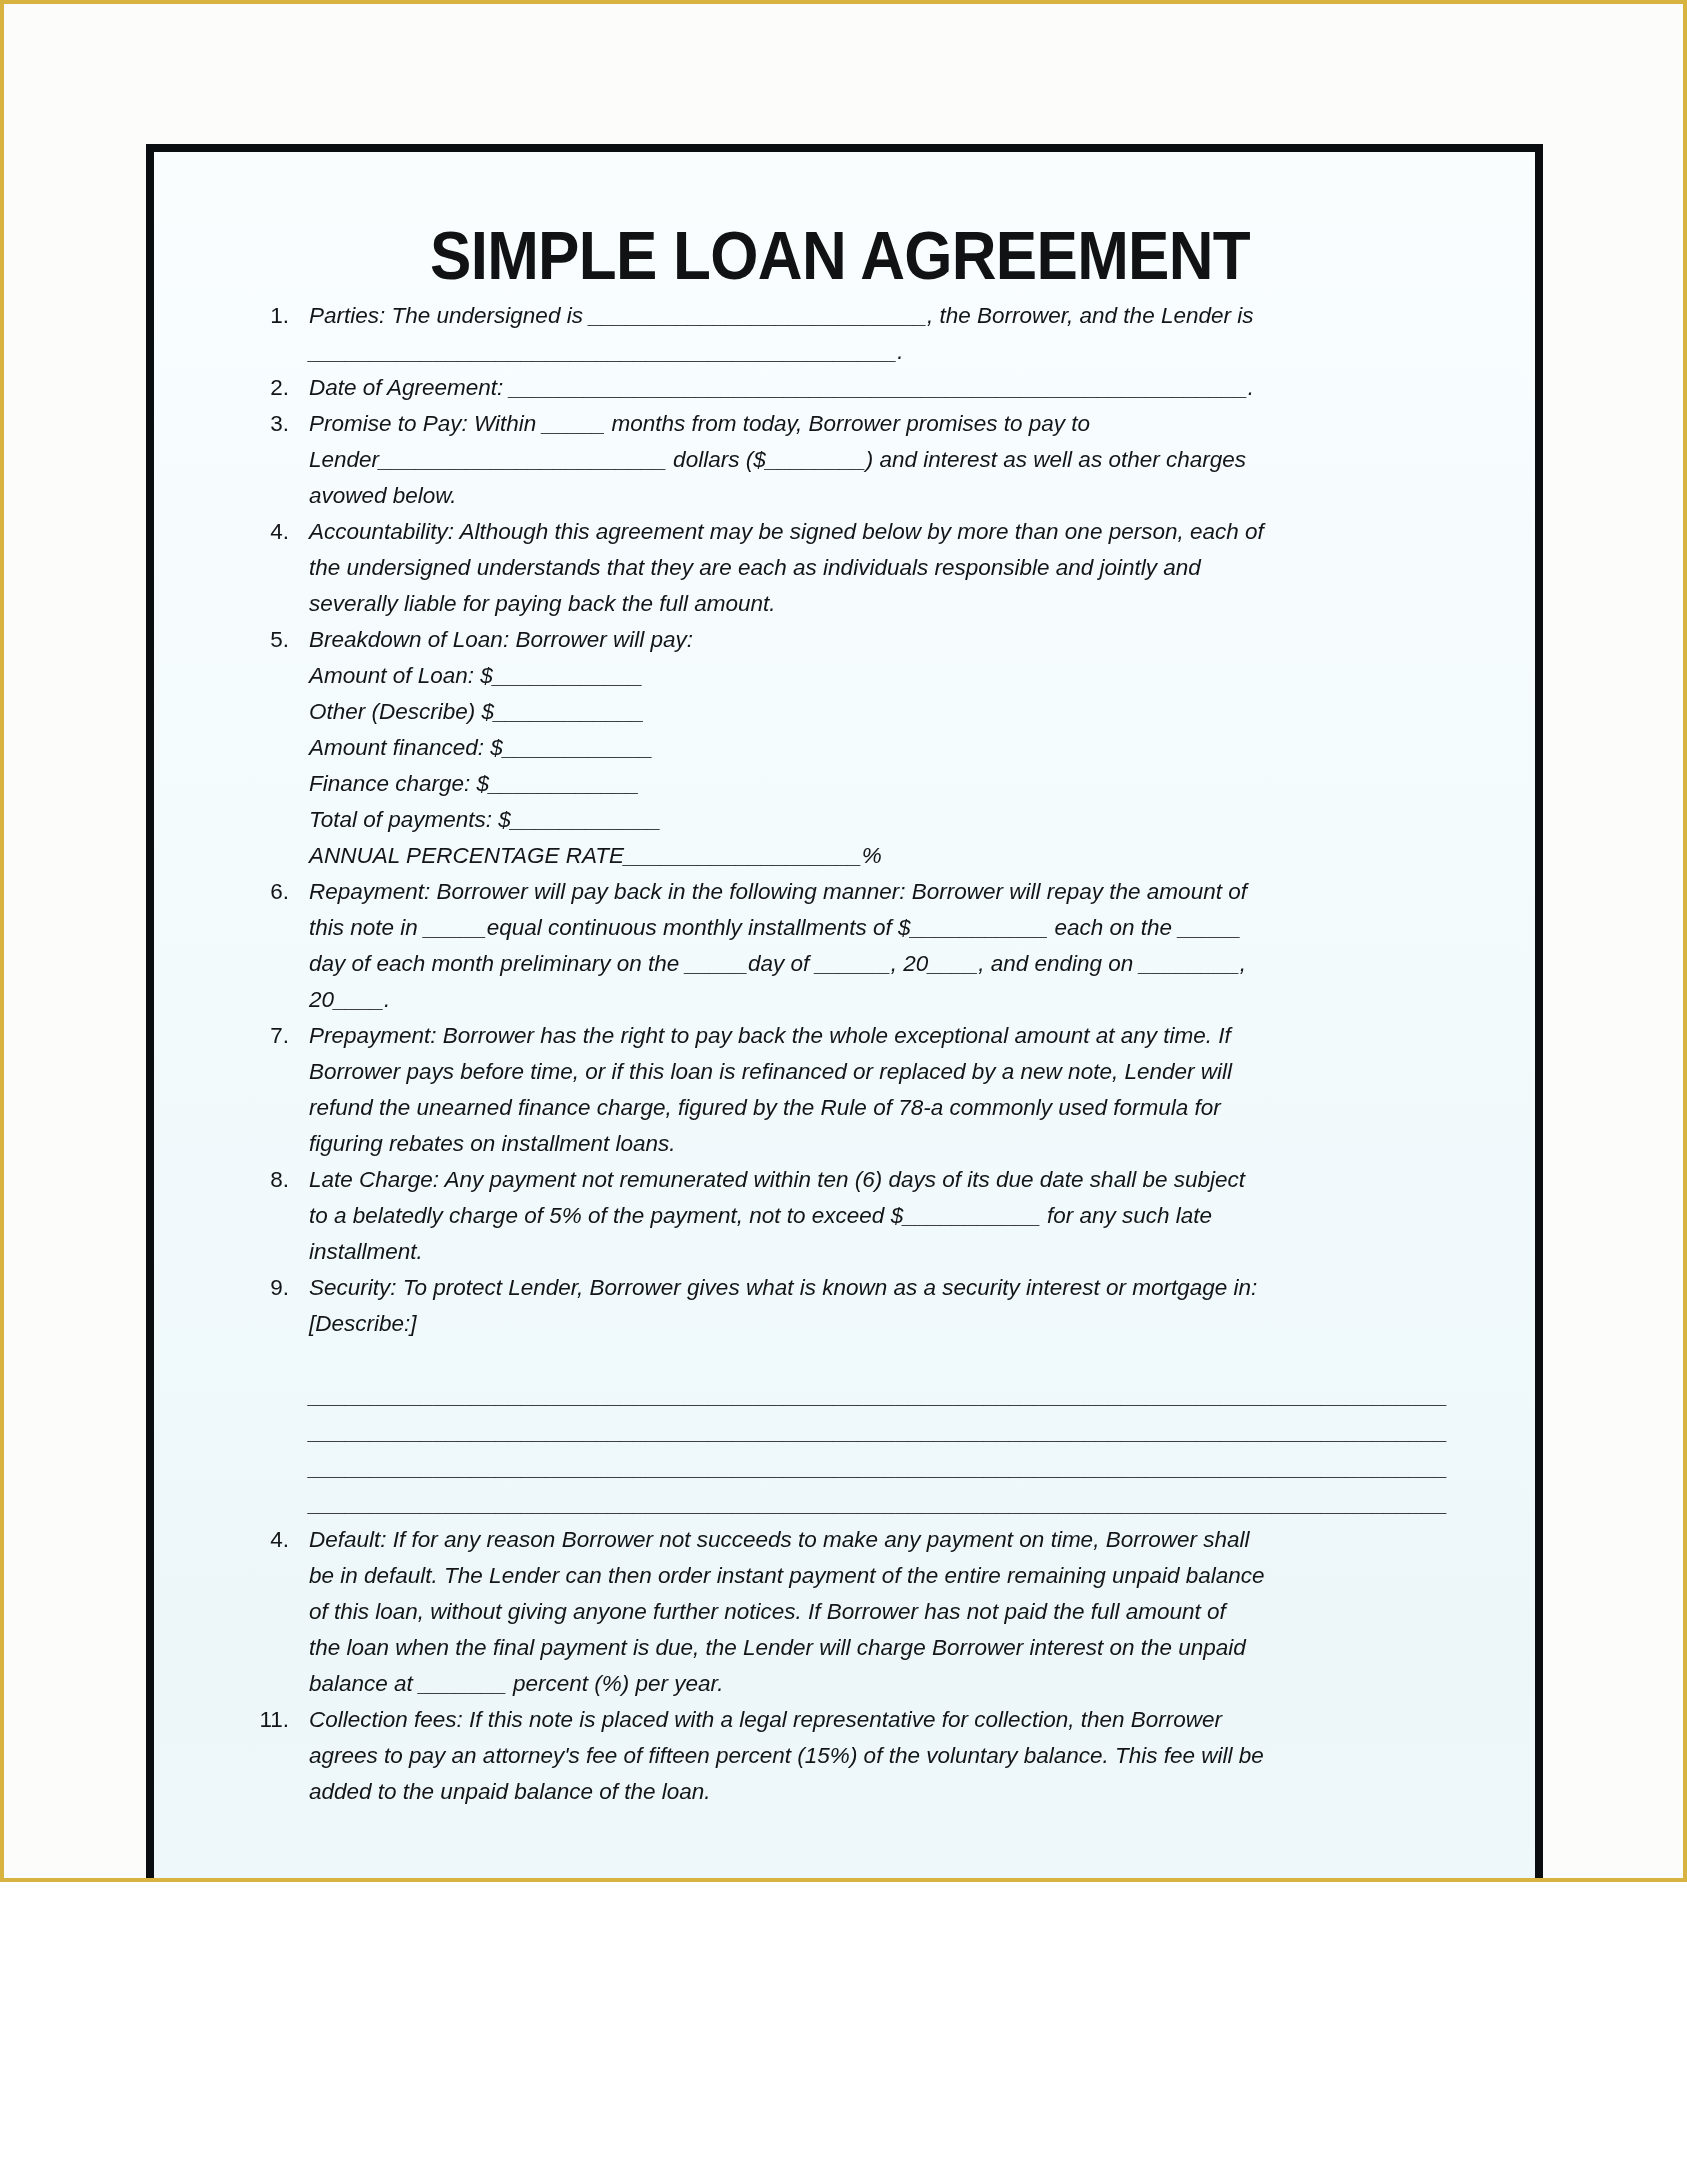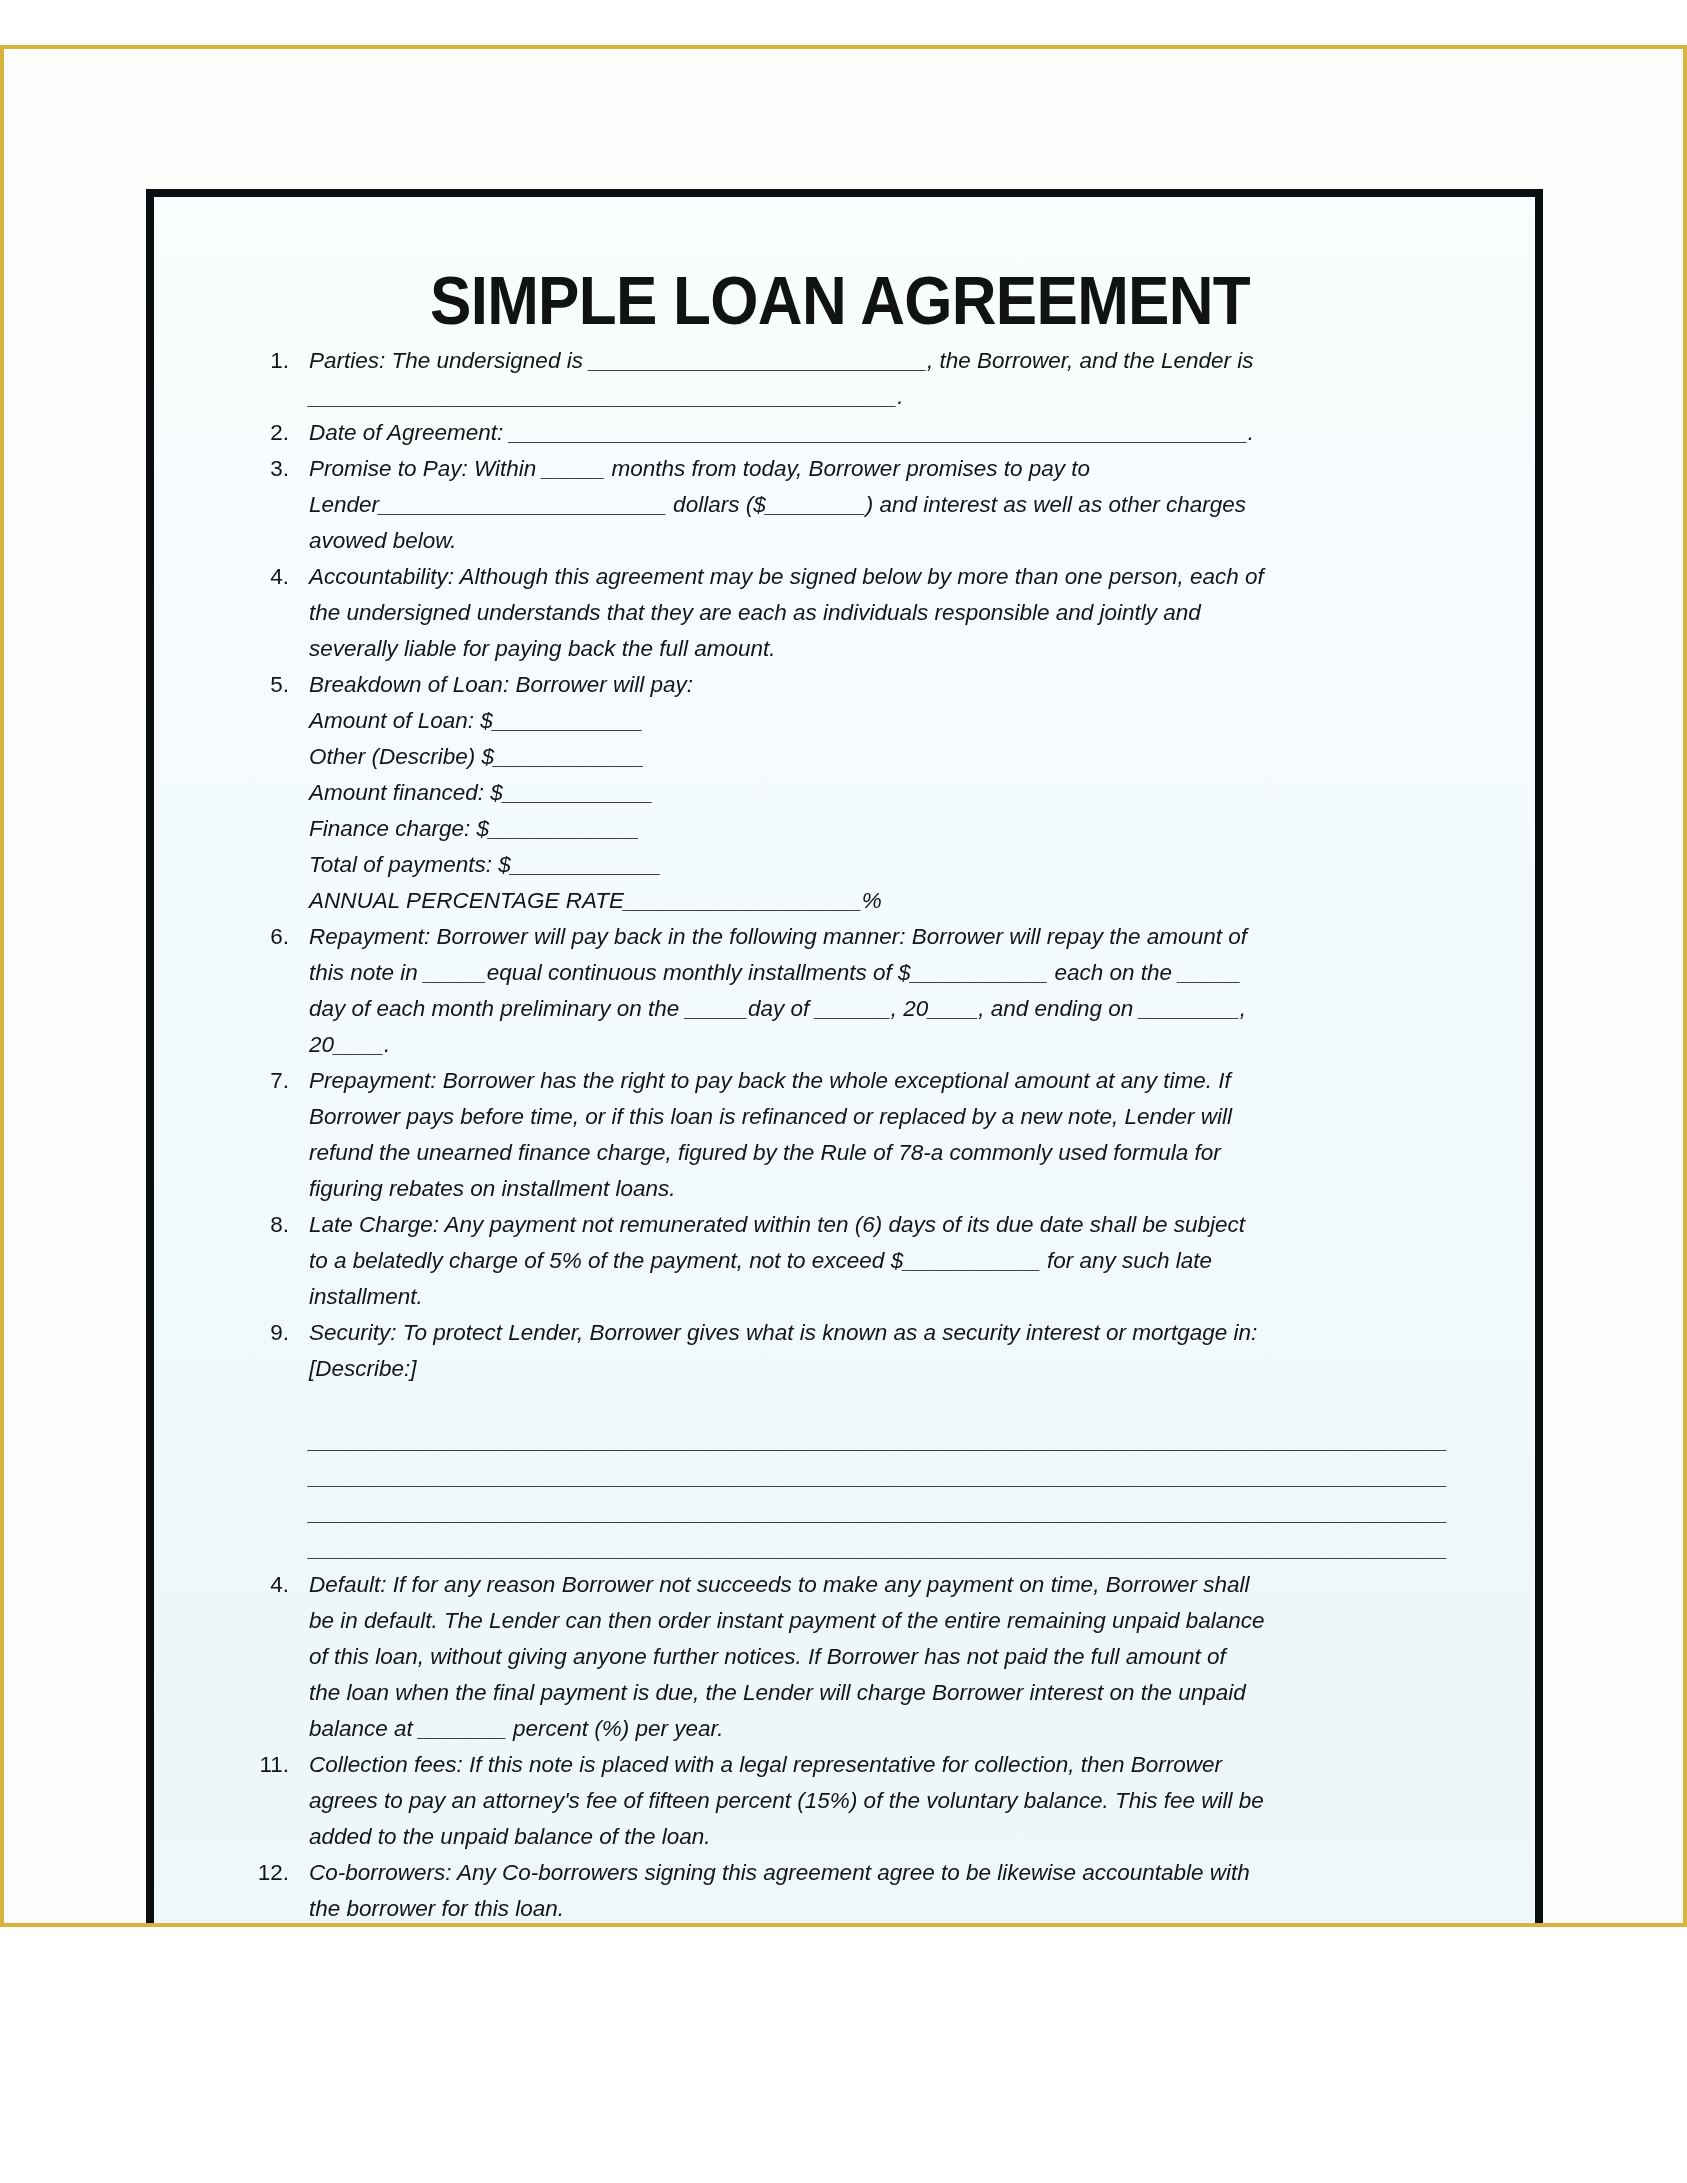--- a/index.html
+++ b/index.html
@@ -6,21 +6,20 @@
   .page {
     position: relative;
     width: 1687px;
     height: 1882px;
     box-sizing: border-box;
     border: 4px solid #d8b340;
     background: #fcfcfb;
     font-family: "Liberation Sans", sans-serif;
     color: #131516;
     overflow: hidden;
-    margin-top: 45px;
   }
   .frame {
     position: absolute;
     top: 140px;
     left: 142px;
     width: 1397px;
     height: 1879px;
     box-sizing: border-box;
     border: 8.6px solid #0b0e10;
     background: linear-gradient(180deg, #f9fdfe 0%, #f4fbfd 35%, #edf7fa 80%, #eff8fb 100%);
@@ -133,22 +132,17 @@
 of this loan, without giving anyone further notices. If Borrower has not paid the full amount of
 the loan when the final payment is due, the Lender will charge Borrower interest on the unpaid
 balance at _______ percent (%) per year.</div>
         </li>
         <li>
           <span class="num">11.</span>
           <div class="text">Collection fees: If this note is placed with a legal representative for collection, then Borrower
 agrees to pay an attorney's fee of fifteen percent (15%) of the voluntary balance. This fee will be
 added to the unpaid balance of the loan.</div>
         </li>
-        <li>
-          <span class="num">12.</span>
-          <div class="text">Co-borrowers: Any Co-borrowers signing this agreement agree to be likewise accountable with
-the borrower for this loan.</div>
-        </li>
       </ol>
     </div>
   </div>
 </div>
 
 
 </body></html>

